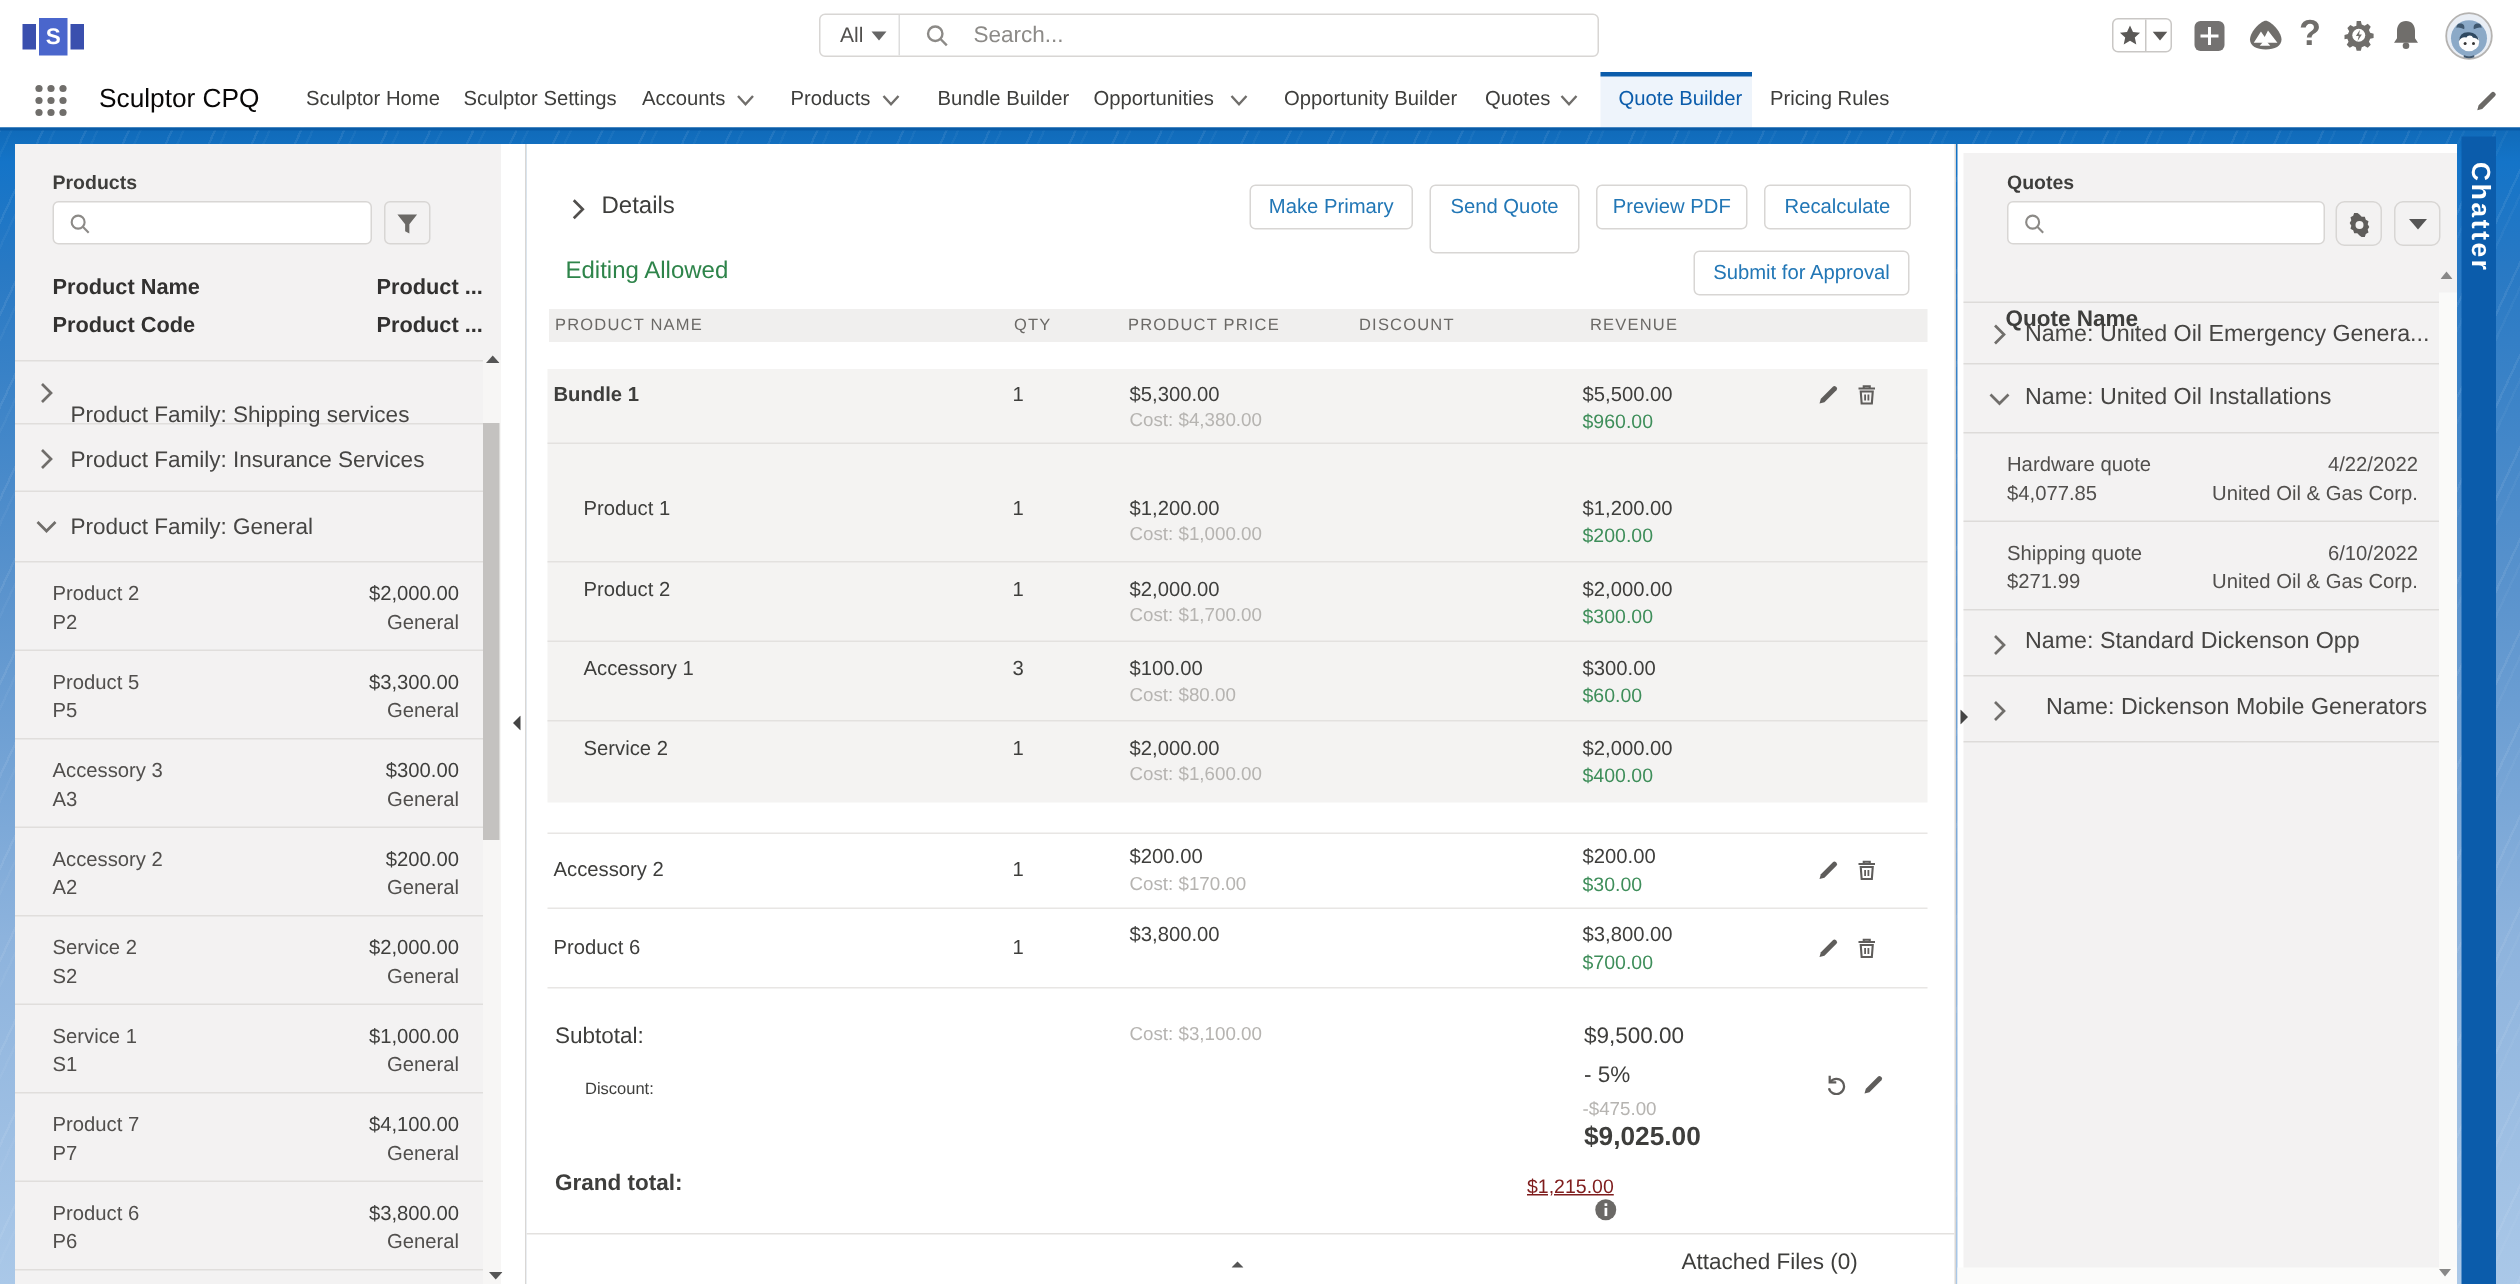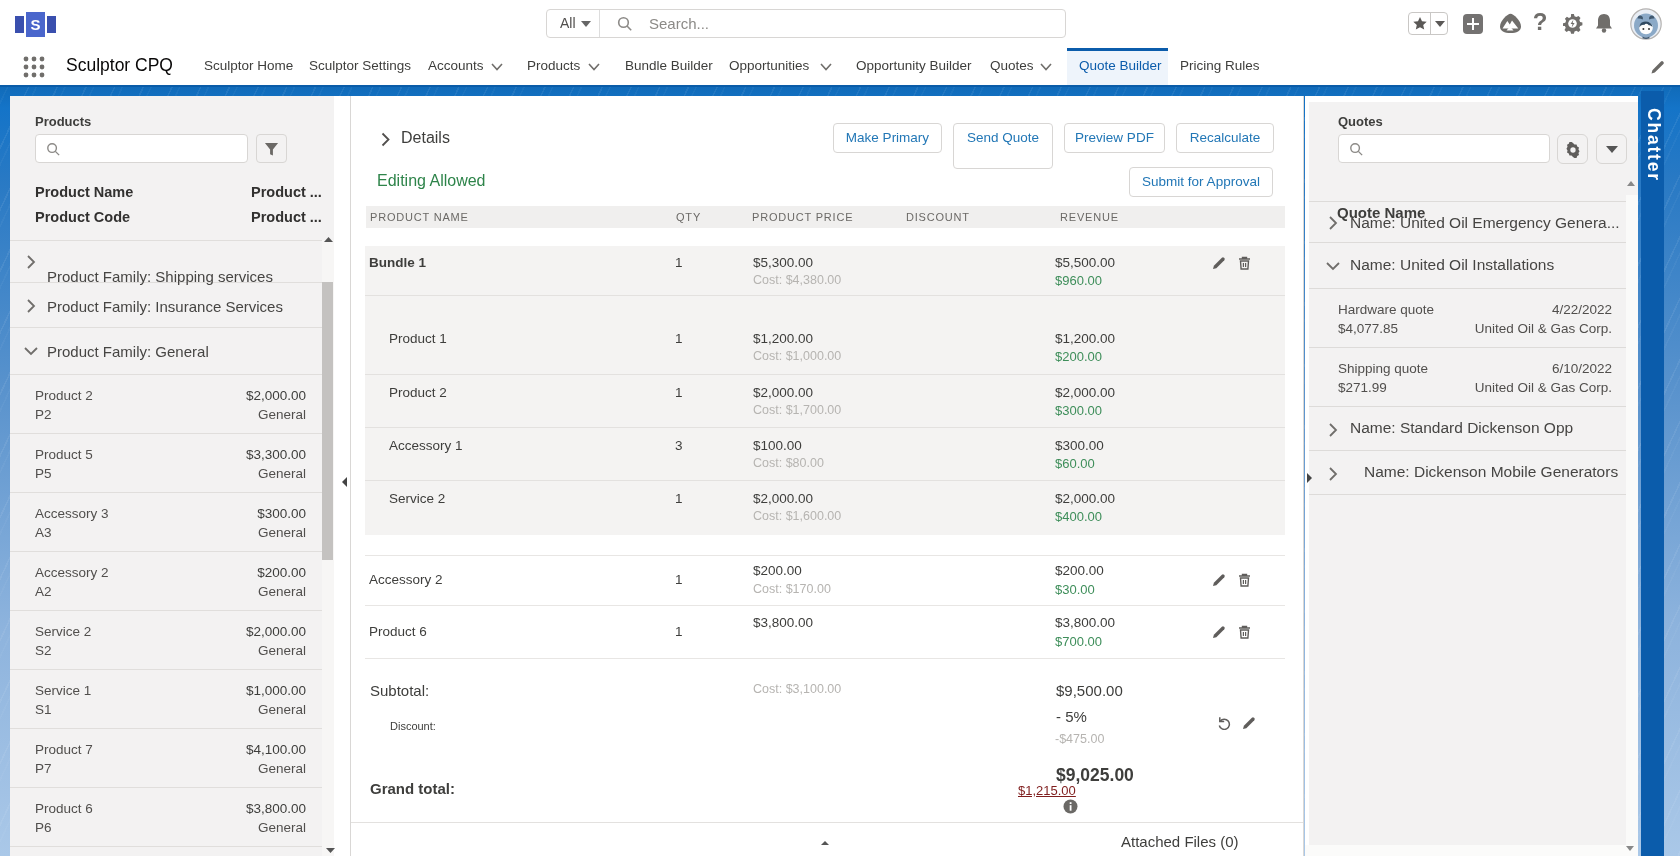--- a/index.html
+++ b/index.html
@@ -380,21 +380,21 @@
     <div class="abs" style="left:705px;top:612px;font-size:15px;">- 5%</div>
     <div class="abs" style="left:704px;top:636px;font-size:12.5px;color:#b6b4b1;">-$475.00</div>
     <svg class="abs" style="left:866px;top:620px;" width="15" height="14" viewBox="0 0 15 14">
         <path d="M2.8 1.2 v4.4 h4.4" fill="none" stroke="#5f5d5b" stroke-width="1.5"></path>
         <path d="M3.2 5.2 a5.1 5.1 0 1 1 -0.9 4.3" fill="none" stroke="#5f5d5b" stroke-width="1.5"></path>
       </svg>
     <svg class="abs" style="left:891px;top:620px;" width="14" height="14" viewBox="0 0 14 14">
         <path d="M1 13 l0.9-3.2 8-8 a1.5 1.5 0 0 1 2.1 0 l0.3 0.3 a1.5 1.5 0 0 1 0 2.1 l-8 8z" fill="#5f5d5b"></path>
       </svg>
     <div class="abs" style="left:19px;top:684px;font-size:15px;font-weight:bold;">Grand total:</div>
-    <div class="abs" style="left:705px;top:669px;font-size:17.5px;font-weight:bold;">$9,025.00</div>
+    <div class="abs" style="left:705px;top:651px;font-size:17.5px;font-weight:bold;">$9,025.00</div>
     <div class="abs" style="left:667px;top:687px;font-size:13px;color:#7f1d1d;text-decoration:underline;">$1,215.00</div>
     <svg class="abs" style="left:712px;top:703px;" width="15" height="15" viewBox="0 0 15 15">
         <circle cx="7.5" cy="7.5" r="7" fill="#6b6966"></circle>
         <rect x="6.7" y="3.2" width="1.8" height="1.8" fill="#fff"></rect>
         <rect x="6.7" y="6.2" width="1.8" height="5.5" fill="#fff"></rect>
       </svg>
   </div>
 
   <div class="abs" style="left:0;top:726px;width:952px;height:1px;background:#e3e1df;"></div>
   <svg class="abs" style="left:470px;top:744px;" width="8" height="6">

